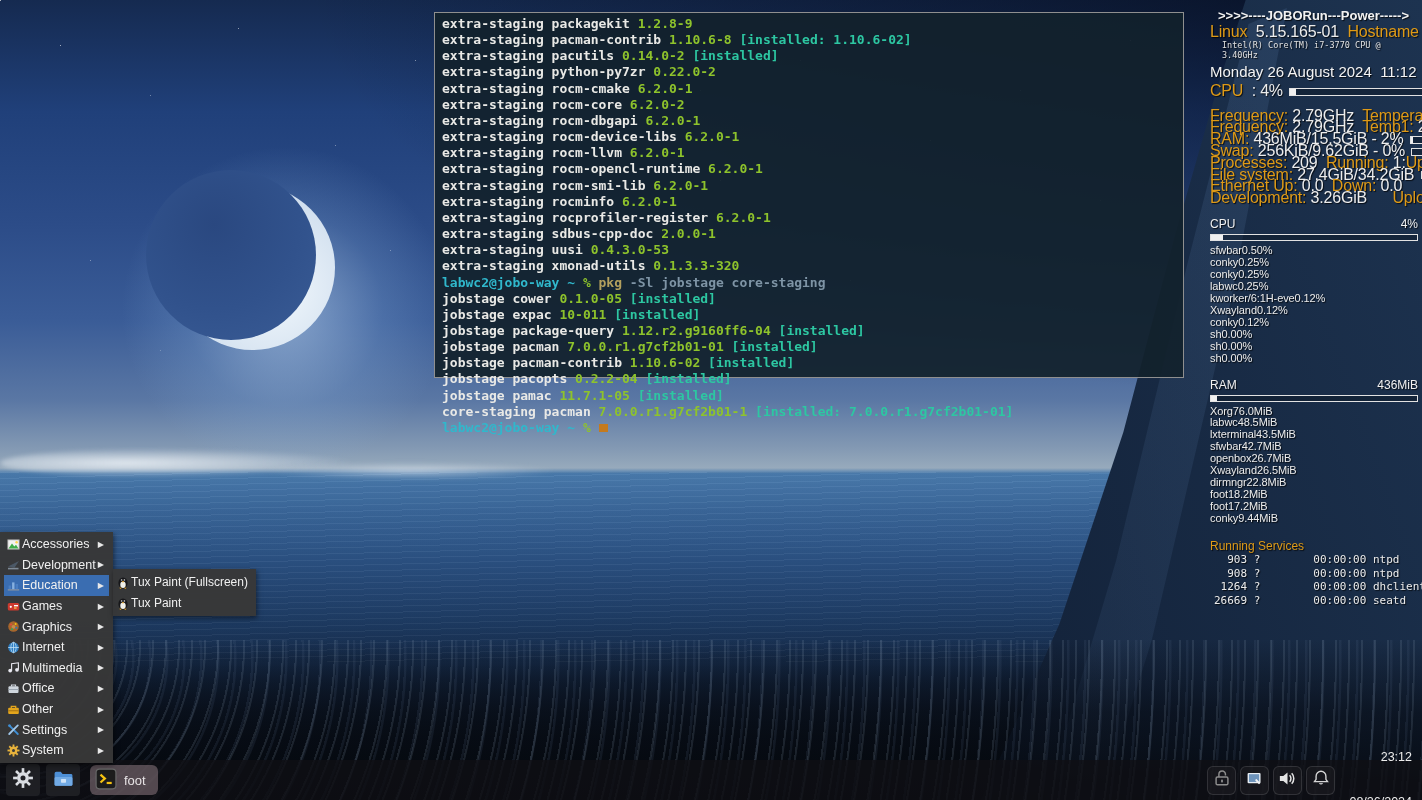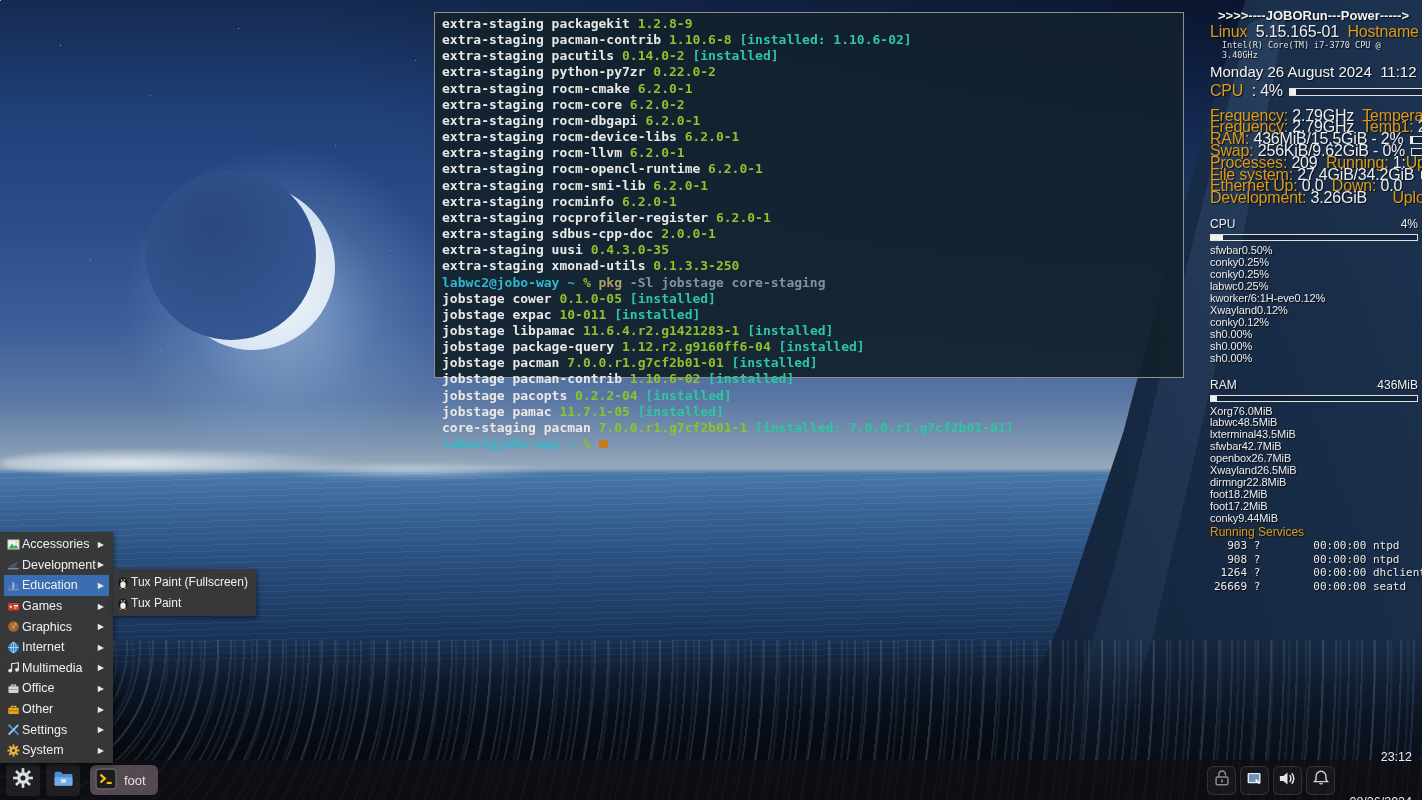--- a/index.html
+++ b/index.html
@@ -82,21 +82,21 @@
   .cbar { display:inline-block; height:8px; border:1px solid #e2e2e2; background:rgba(10,16,26,.35);
           vertical-align:middle; margin-left:2px; }
   .cbar > span { display:block; height:100%; background:#f0f0f0; }
   .c-stats { margin-top:13px; }
   .sec { margin-top:14px; }
   .sechdr { display:flex; justify-content:space-between; font-size:12px; line-height:13px; color:#f0f0f0; }
   .secbar { width:100%; height:7px; border:1px solid #e2e2e2; margin-top:3px; background:rgba(10,16,26,.35); }
   .secbar > span { display:block; height:100%; background:#f0f0f0; }
   .prows { margin-top:4px; }
   .prow { display:flex; font-size:11px; line-height:11.95px; letter-spacing:-.1px; }
-  .svc-title { font-size:12px; color:#de9a17; }
+  .svc-title { font-size:12px; color:#de9a17; margin-top:14px; }
   .svc-row { font-family:"DejaVu Sans Mono", monospace; font-size:11px; line-height:12.6px;
              white-space:pre; margin-left:4px; margin-top:1px; }
 
   
   #menu { left:0; top:532px; width:113px; z-index:6; padding:2px 4px;
     background:rgba(56,56,56,.97); box-shadow:1px 2px 5px rgba(0,0,0,.5); }
   .mi { height:20.6px; display:flex; align-items:center; padding:0 3px 0 3px;
         color:#f0f0f0; font-size:12.5px; cursor:default; }
   .mi.sel { background:#3a6db1; }
   .mic { width:14px; height:13px; display:inline-flex; align-items:center; margin-right:1px; flex:none; }
@@ -148,26 +148,25 @@
     <div class="tline"><span class="s-w">extra-staging rocm-cmake </span><span class="s-g">6.2.0-1</span></div>
     <div class="tline"><span class="s-w">extra-staging rocm-core </span><span class="s-g">6.2.0-2</span></div>
     <div class="tline"><span class="s-w">extra-staging rocm-dbgapi </span><span class="s-g">6.2.0-1</span></div>
     <div class="tline"><span class="s-w">extra-staging rocm-device-libs </span><span class="s-g">6.2.0-1</span></div>
     <div class="tline"><span class="s-w">extra-staging rocm-llvm </span><span class="s-g">6.2.0-1</span></div>
     <div class="tline"><span class="s-w">extra-staging rocm-opencl-runtime </span><span class="s-g">6.2.0-1</span></div>
     <div class="tline"><span class="s-w">extra-staging rocm-smi-lib </span><span class="s-g">6.2.0-1</span></div>
     <div class="tline"><span class="s-w">extra-staging rocminfo </span><span class="s-g">6.2.0-1</span></div>
     <div class="tline"><span class="s-w">extra-staging rocprofiler-register </span><span class="s-g">6.2.0-1</span></div>
     <div class="tline"><span class="s-w">extra-staging sdbus-cpp-doc </span><span class="s-g">2.0.0-1</span></div>
-    <div class="tline"><span class="s-w">extra-staging uusi </span><span class="s-g">0.4.3.0-35</span></div>
-    <div class="tline"><span class="s-w">extra-staging xmonad-utils </span><span class="s-g">0.1.3.3-250</span></div>
+    <div class="tline"><span class="s-w">extra-staging uusi </span><span class="s-g">0.4.3.0-53</span></div>
+    <div class="tline"><span class="s-w">extra-staging xmonad-utils </span><span class="s-g">0.1.3.3-320</span></div>
     <div class="tline"><span class="s-c">labwc2@jobo-way ~ </span><span class="s-g">% </span><span class="s-k">pkg </span><span class="s-a">-Sl jobstage core-staging</span></div>
     <div class="tline"><span class="s-w">jobstage cower </span><span class="s-g">0.1.0-05</span><span class="s-t"> [installed]</span></div>
     <div class="tline"><span class="s-w">jobstage expac </span><span class="s-g">10-011</span><span class="s-t"> [installed]</span></div>
-    <div class="tline"><span class="s-w">jobstage libpamac </span><span class="s-g">11.6.4.r2.g1421283-1</span><span class="s-t"> [installed]</span></div>
     <div class="tline"><span class="s-w">jobstage package-query </span><span class="s-g">1.12.r2.g9160ff6-04</span><span class="s-t"> [installed]</span></div>
     <div class="tline"><span class="s-w">jobstage pacman </span><span class="s-g">7.0.0.r1.g7cf2b01-01</span><span class="s-t"> [installed]</span></div>
     <div class="tline"><span class="s-w">jobstage pacman-contrib </span><span class="s-g">1.10.6-02</span><span class="s-t"> [installed]</span></div>
     <div class="tline"><span class="s-w">jobstage pacopts </span><span class="s-g">0.2.2-04</span><span class="s-t"> [installed]</span></div>
     <div class="tline"><span class="s-w">jobstage pamac </span><span class="s-g">11.7.1-05</span><span class="s-t"> [installed]</span></div>
     <div class="tline"><span class="s-w">core-staging pacman </span><span class="s-g">7.0.0.r1.g7cf2b01-1</span><span class="s-t"> [installed: 7.0.0.r1.g7cf2b01-01]</span></div>
     <div class="tline"><span class="s-c">labwc2@jobo-way ~ </span><span class="s-g">%</span><span class="s-w"> </span><span class="s-cur"></span></div>
   </div>
 
 <div id="conky" class="abs">

